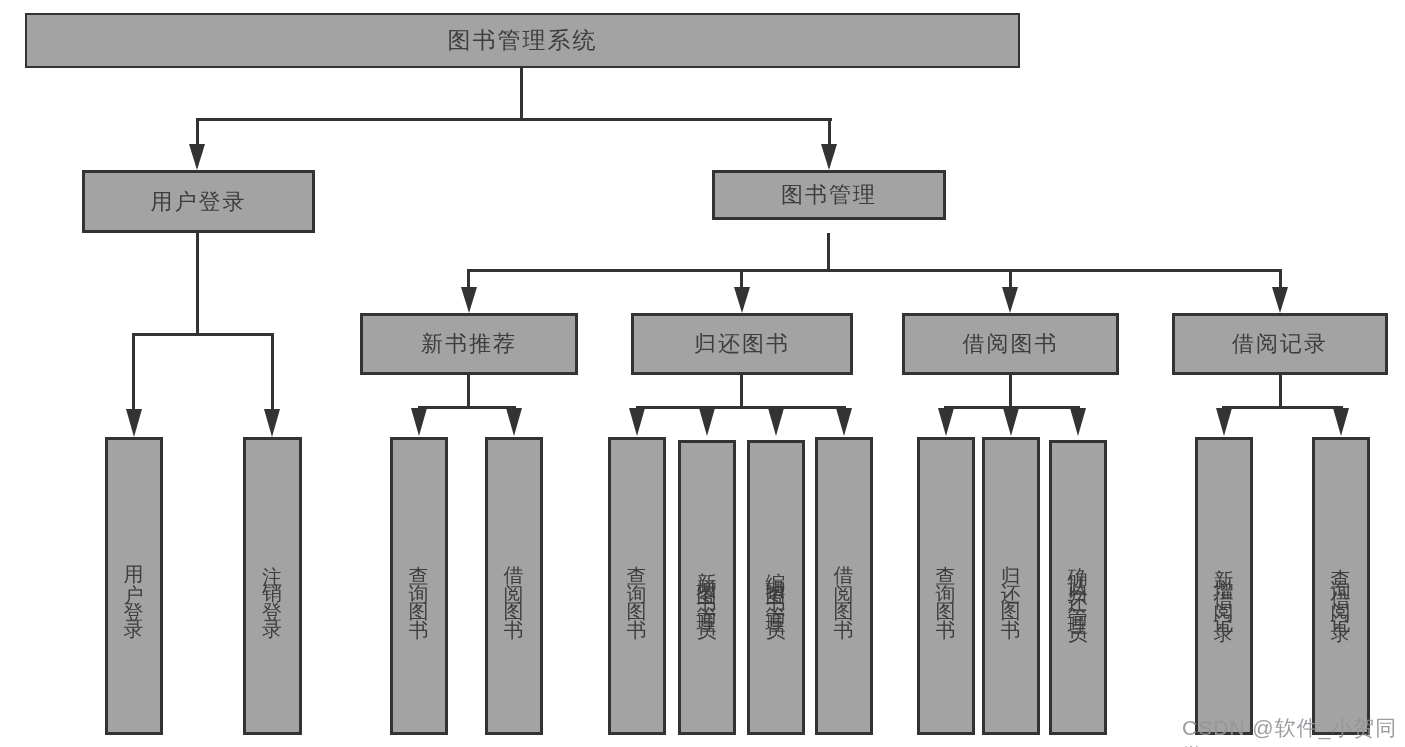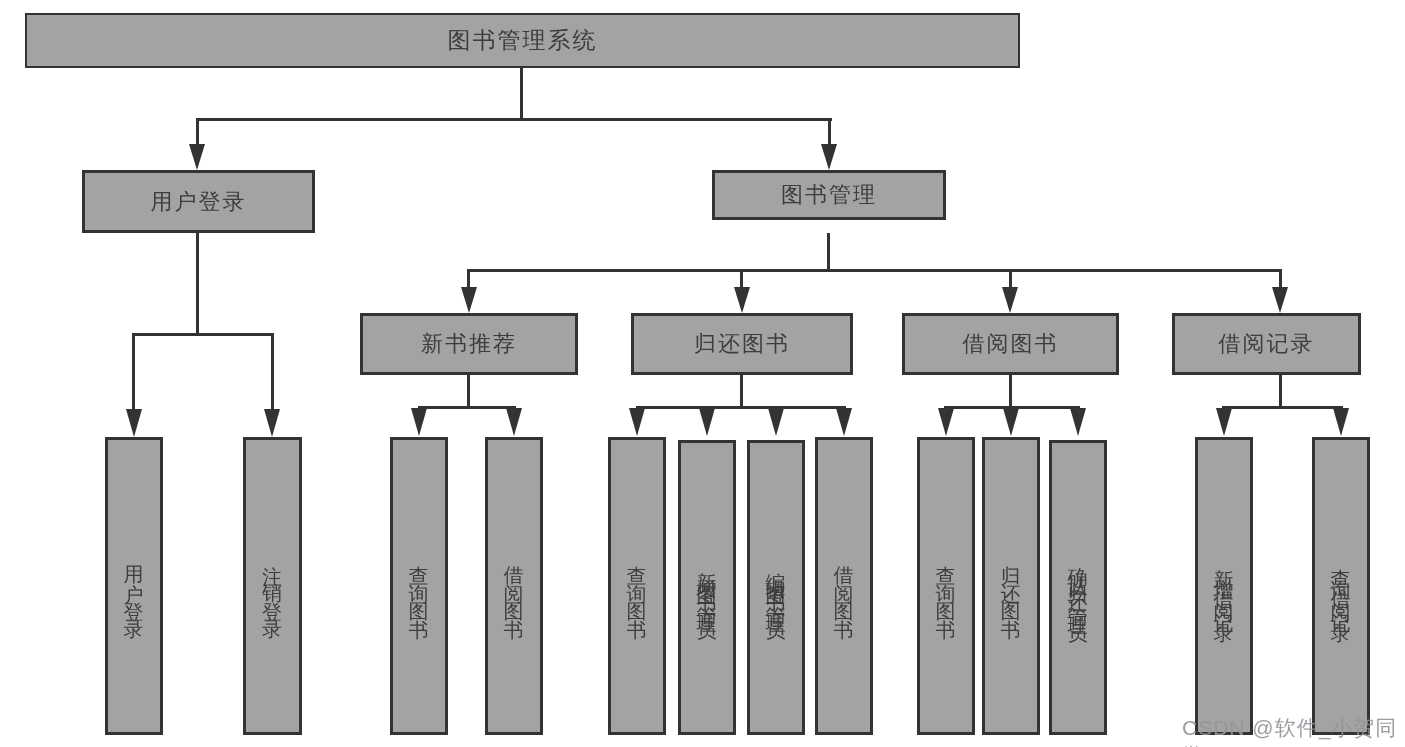--- a/index.html
+++ b/index.html
@@ -54,21 +54,21 @@
 
 <div class="node hnode" style="left:360px;top:313px;width:218px;height:62px;">
   <span>新书推荐</span>
 </div>
 <div class="node hnode" style="left:631px;top:313px;width:222px;height:62px;">
   <span>归还图书</span>
 </div>
 <div class="node hnode" style="left:902px;top:313px;width:217px;height:62px;">
   <span>借阅图书</span>
 </div>
-<div class="node hnode" style="left:1172px;top:313px;width:189px;height:62px;">
+<div class="node hnode" style="left:1172px;top:313px;width:216px;height:62px;">
   <span>借阅记录</span>
 </div>
 
 <div class="node leaf" style="left:105px;top:437px;width:58px;height:298px;">
   <span class="vtext len4">用户登录</span>
 </div>
 <div class="node leaf" style="left:243px;top:437px;width:59px;height:298px;">
   <span class="vtext len4">注销登录</span>
 </div>
 

